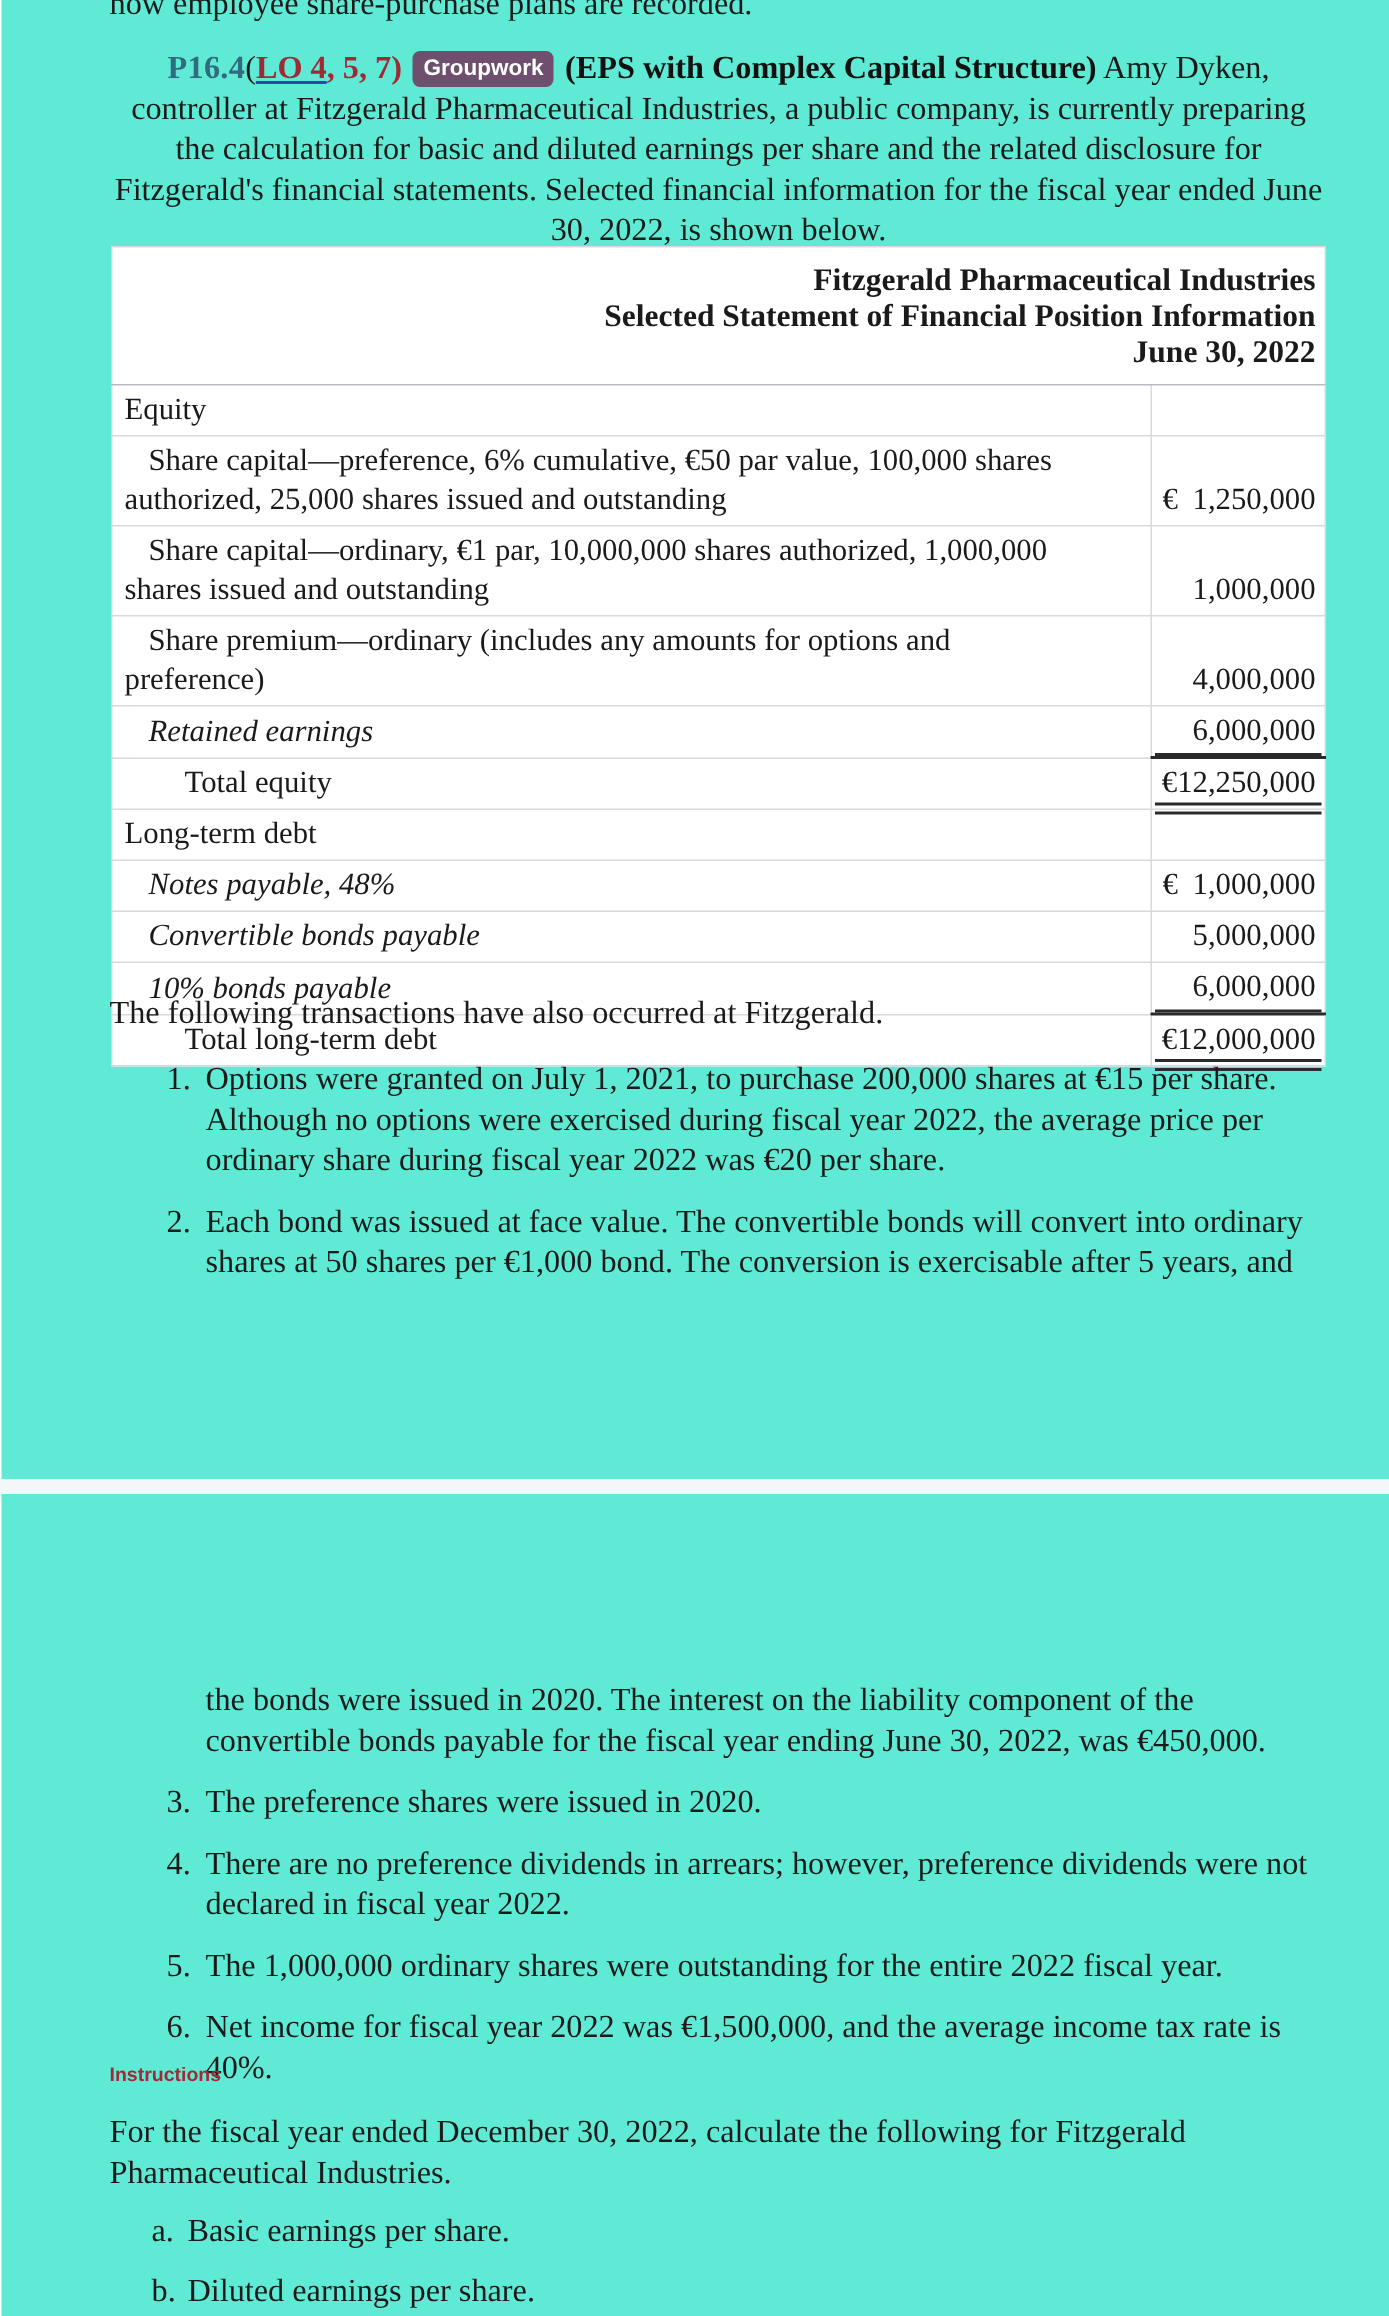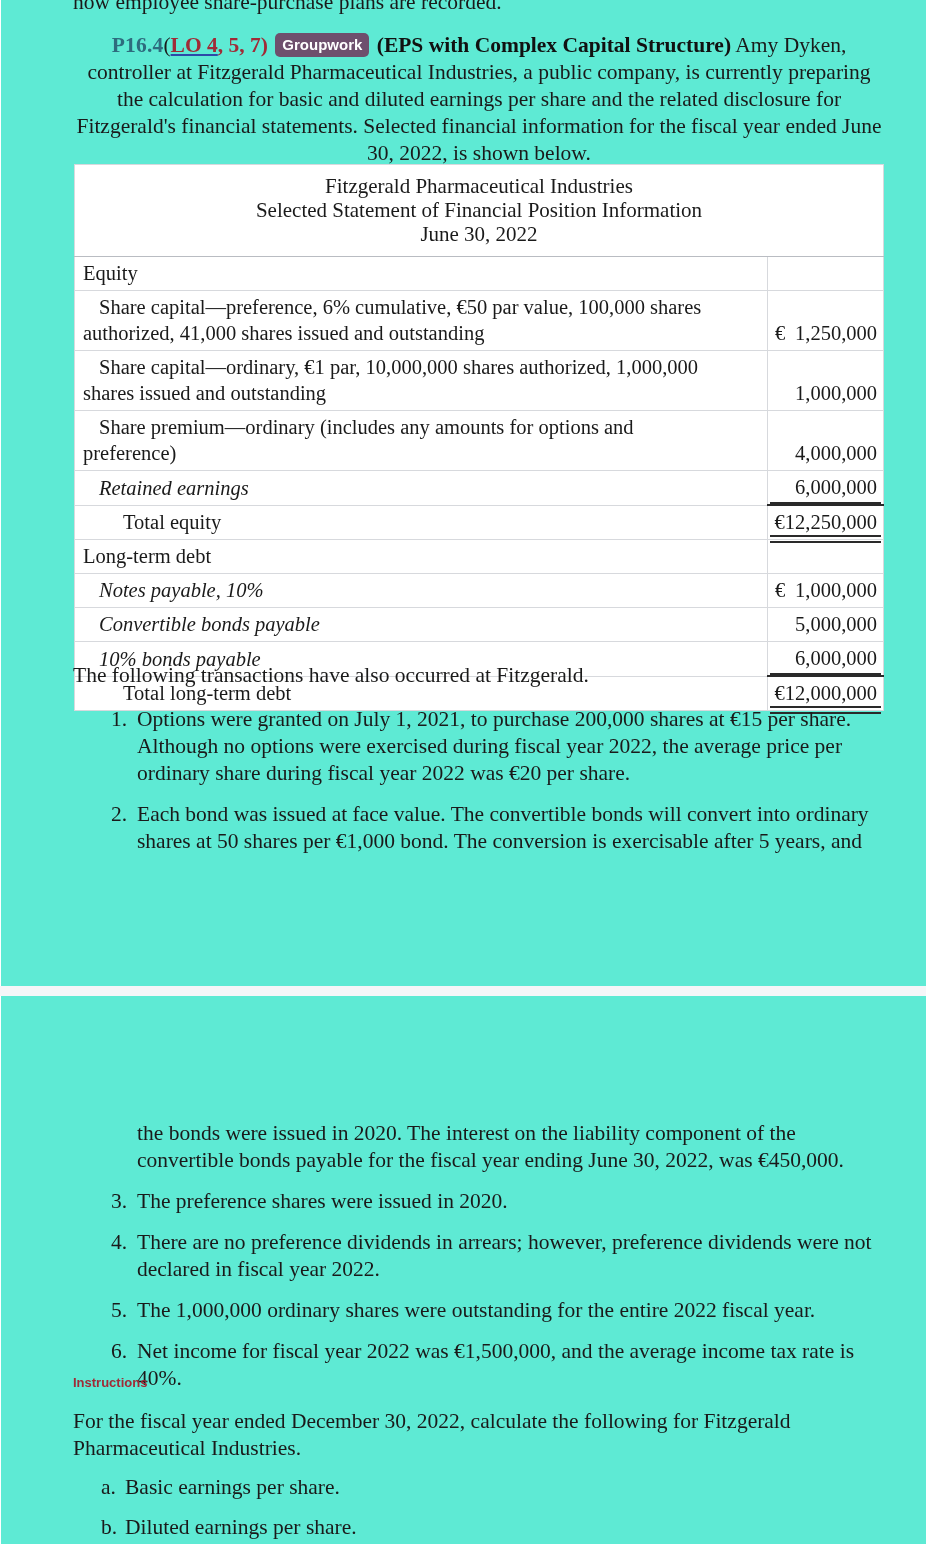--- a/index.html
+++ b/index.html
@@ -107,22 +107,22 @@
   }
   .fin-table td {
     border: 1px solid #d7d9dd;
     padding: 0;
     vertical-align: bottom;
   }
   .fin-table .col-label { width: 692px; }
   .fin-table .col-amt   { width: 116px; }
 
   .hdr-cell {
-    text-align: center;
-    font-weight: normal;
+    text-align: right;
+    font-weight: bold;
     padding: 9px 6px 10px 6px !important;
     line-height: 24px;
     font-size: 21px;
     border-bottom: 1px solid #b9bcc2 !important;
   }
 
   .lbl {
     padding: 3px 6px 4px 8px !important;
     line-height: 26px;
   }
@@ -263,21 +263,21 @@
 
       <tr>
         <td class="lbl l0">Equity</td>
         <td class="amt"></td>
       </tr>
 
       <tr>
         <td class="lbl l0">
           <span class="wrap2">
             <span class="ln1">Share capital—preference, 6% cumulative, €50 par value, 100,000 shares</span>
-            <span class="ln2">authorized, 41,000 shares issued and outstanding</span>
+            <span class="ln2">authorized, 25,000 shares issued and outstanding</span>
           </span>
         </td>
         <td class="amt">
           <span class="cur">€</span><span>1,250,000</span>
         </td>
       </tr>
 
       <tr>
         <td class="lbl l0">
           <span class="wrap2">
@@ -315,21 +315,21 @@
           <span>€12,250,000</span>
         </td>
       </tr>
 
       <tr>
         <td class="lbl l0">Long-term debt</td>
         <td class="amt"></td>
       </tr>
 
       <tr>
-        <td class="lbl l1">Notes payable, 10%</td>
+        <td class="lbl l1">Notes payable, 48%</td>
         <td class="amt">
           <span class="cur">€</span><span>1,000,000</span>
         </td>
       </tr>
 
       <tr>
         <td class="lbl l1">Convertible bonds payable</td>
         <td class="amt">
           <span class="cur"></span><span>5,000,000</span>
         </td>

